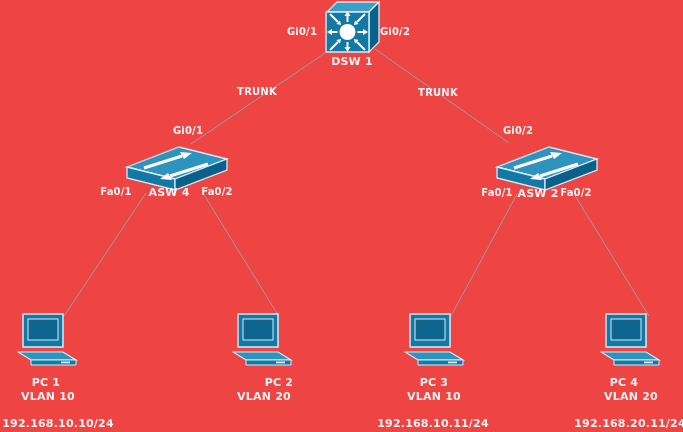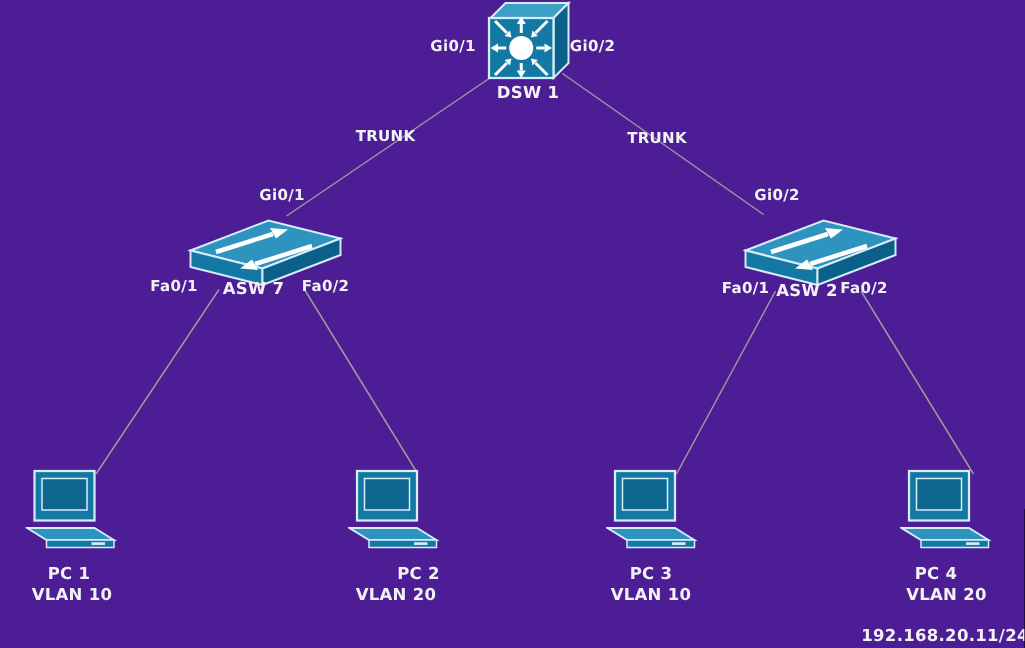--- a/index.html
+++ b/index.html
@@ -1,19 +1,19 @@
 <!DOCTYPE html>
 <html><head>
 <meta charset="utf-8">
 <style>
   html,body{margin:0;padding:0;background:#000;}
   #canvas{
     position:relative;
     width:683px;height:432px;
-    background:#4c1d95;
+    background:#ef4444;
     overflow:hidden;
     font-family:"DejaVu Sans", sans-serif;
   }
   #links{position:absolute;left:0;top:0;}
   .icon{position:absolute;}
   .label{
     position:absolute;
     transform:translateX(-50%);
     color:#f2f2f2;
     font-weight:bold;
@@ -119,34 +119,36 @@
 
   <span class="label" style="left:302px;top:26px;">Gi0/1</span>
   <span class="label" style="left:395px;top:26px;">Gi0/2</span>
   <span class="label name" style="left:352px;top:55px;">DSW 1</span>
 
   <span class="label" style="left:257px;top:86px;">TRUNK</span>
   <span class="label" style="left:438px;top:87px;">TRUNK</span>
 
   <span class="label" style="left:188px;top:125px;">Gi0/1</span>
   <span class="label" style="left:116px;top:186px;">Fa0/1</span>
-  <span class="label name" style="left:169px;top:186px;">ASW 7</span>
+  <span class="label name" style="left:169px;top:186px;">ASW 4</span>
   <span class="label" style="left:217px;top:186px;">Fa0/2</span>
 
   <span class="label" style="left:518px;top:125px;">Gi0/2</span>
   <span class="label" style="left:497px;top:187px;">Fa0/1</span>
   <span class="label name" style="left:538px;top:187px;text-align:right;">ASW 2</span>
   <span class="label" style="left:576px;top:187px;">Fa0/2</span>
 
   <span class="label name" style="left:46px;top:376px;">PC 1</span>
   <span class="label name" style="left:48px;top:390px;">VLAN 10</span>
+  <span class="label ip" style="left:58px;top:417px;">192.168.10.10/24</span>
 
   <span class="label name" style="left:279px;top:376px;">PC 2</span>
   <span class="label name" style="left:264px;top:390px;">VLAN 20</span>
 
   <span class="label name" style="left:434px;top:376px;">PC 3</span>
   <span class="label name" style="left:434px;top:390px;">VLAN 10</span>
+  <span class="label ip" style="left:433px;top:417px;">192.168.10.11/24</span>
 
   <span class="label name" style="left:624px;top:376px;">PC 4</span>
   <span class="label name" style="left:631px;top:390px;">VLAN 20</span>
   <span class="label ip" style="left:630px;top:417px;">192.168.20.11/24</span>
 
 </div>
 
 </body></html>

